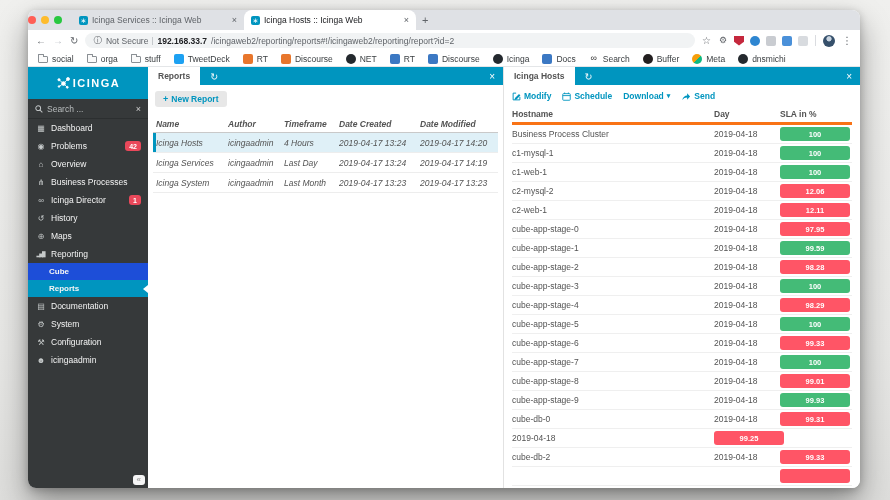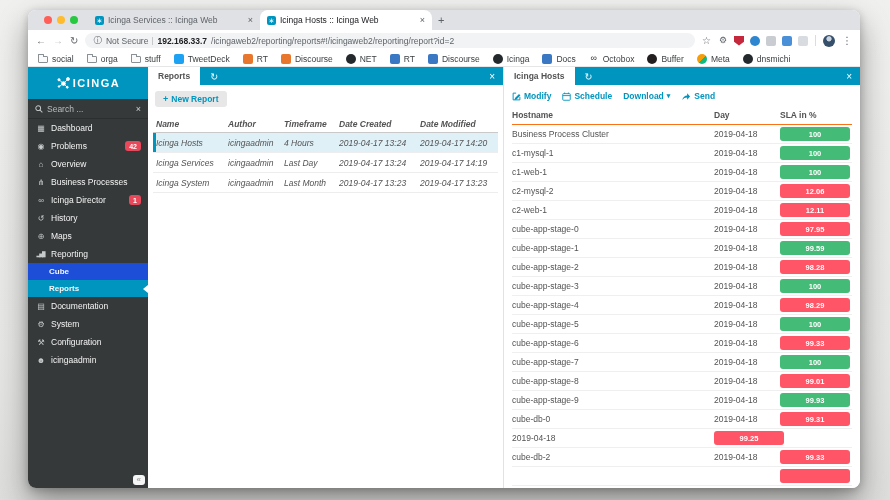--- a/index.html
+++ b/index.html
@@ -3,21 +3,21 @@
 <meta charset="utf-8">
 <style>
   * { box-sizing: border-box; margin: 0; padding: 0; }
   html,body { width:890px; height:500px; }
   body { font-family: "Liberation Sans", sans-serif; }
   .desktop { position:relative; width:890px; height:500px; background:linear-gradient(180deg,#F0F0EE 0%,#E6E6E4 70%,#DDDDDB 100%); overflow:hidden; }
   .window { position:absolute; left:28px; top:10px; width:832px; height:478px; border-radius:8px;
             box-shadow:0 14px 30px rgba(0,0,0,.38), 0 2px 8px rgba(0,0,0,.22);
             display:flex; flex-direction:column; overflow:hidden; background:#fff; }
   
-  .tabstrip { height:20px; background:#DFE1E5; display:flex; align-items:center; padding-left:16px; flex:none; }
+  .tabstrip { height:20px; background:#DFE1E5; display:flex; align-items:center; padding-left:0; flex:none; }
   .lights { display:flex; gap:5px; margin-right:10px; }
   .light { width:8px; height:8px; border-radius:50%; }
   .light.red { background:#FF5F57; } .light.yellow { background:#FEBC2E; } .light.green { background:#28C840; }
   .tab { height:20px; width:172px; display:flex; align-items:center; gap:4px; padding:0 7px; font-size:8.5px; color:#5F6368; position:relative; }
   .tab.active { background:#fff; border-radius:8px 8px 0 0; color:#202124; }
   .favicon { width:9px; height:9px; border-radius:2px; background:#0095BF; color:#fff; font-size:7px; line-height:9px; text-align:center; flex:none; }
   .tab-title { flex:1; overflow:hidden; white-space:nowrap; }
   .tab-x { font-size:9px; color:#5F6368; }
   .newtab { margin-left:6px; font-size:11px; color:#5F6368; }
   
@@ -77,21 +77,21 @@
   .rtable { margin-top:8px; font-size:8.5px; color:#535353; }
   .r-head, .r-row { display:grid; grid-template-columns:72px 56px 55px 81px 1fr; align-items:center; padding:0 3px;font-style:italic; }
   .r-head { font-weight:bold; height:18px; border-bottom:1px solid #C9C9C9; }
   .r-row { height:20px; border-bottom:1px solid #EDEDED; cursor:pointer; }
   .r-row.selected { background:#DFF0F7; box-shadow:inset 3px 0 0 #0095BF; }
   .actionbar { display:flex; align-items:center; gap:11px; padding:6px 8px 5px 8px; font-size:8.5px; font-weight:bold; color:#0095BF; flex:none; }
   .action { display:flex; align-items:center; gap:3px; cursor:pointer; }
   .caret { font-size:7px; }
   .htable { flex:1; min-height:0; display:flex; flex-direction:column; padding:0 8px; font-size:8.5px; color:#535353; }
   .h-head, .h-row { display:grid; grid-template-columns:1fr 66px 72px; align-items:center; }
-  .h-head { font-weight:bold; height:19px; border-bottom:1px solid #f97316; flex:none; }
+  .h-head { font-weight:bold; height:19px; border-bottom:3px solid #f97316; flex:none; }
   .h-body { flex:1; overflow:hidden; }
   .h-row { height:19px; border-bottom:1px solid #EFEFEF; }
   .badge { width:70px; height:14px; border-radius:3px; color:#fff; font-size:7.5px; font-weight:bold; display:flex; align-items:center; justify-content:center; }
   .badge.ok { background:#44BB77; } .badge.critical { background:#FF5566; }
 </style>
 </head>
 <body>
 
 <div class="desktop">
   <div class="window">
@@ -198,21 +198,21 @@
           <span>Icinga</span>
         </span>
 
         <span class="bookmark">
           <span class="bm-icon square" style="background: rgb(59, 120, 195);"></span>
           <span>Docs</span>
         </span>
 
         <span class="bookmark">
           <span class="bm-icon glyph">∞</span>
-          <span>Octobox</span>
+          <span>Search</span>
         </span>
 
         <span class="bookmark">
           <span class="bm-icon circle" style="background: rgb(35, 31, 32);"></span>
           <span>Buffer</span>
         </span>
 
         <span class="bookmark">
           <span class="bm-icon meta"></span>
           <span>Meta</span>

